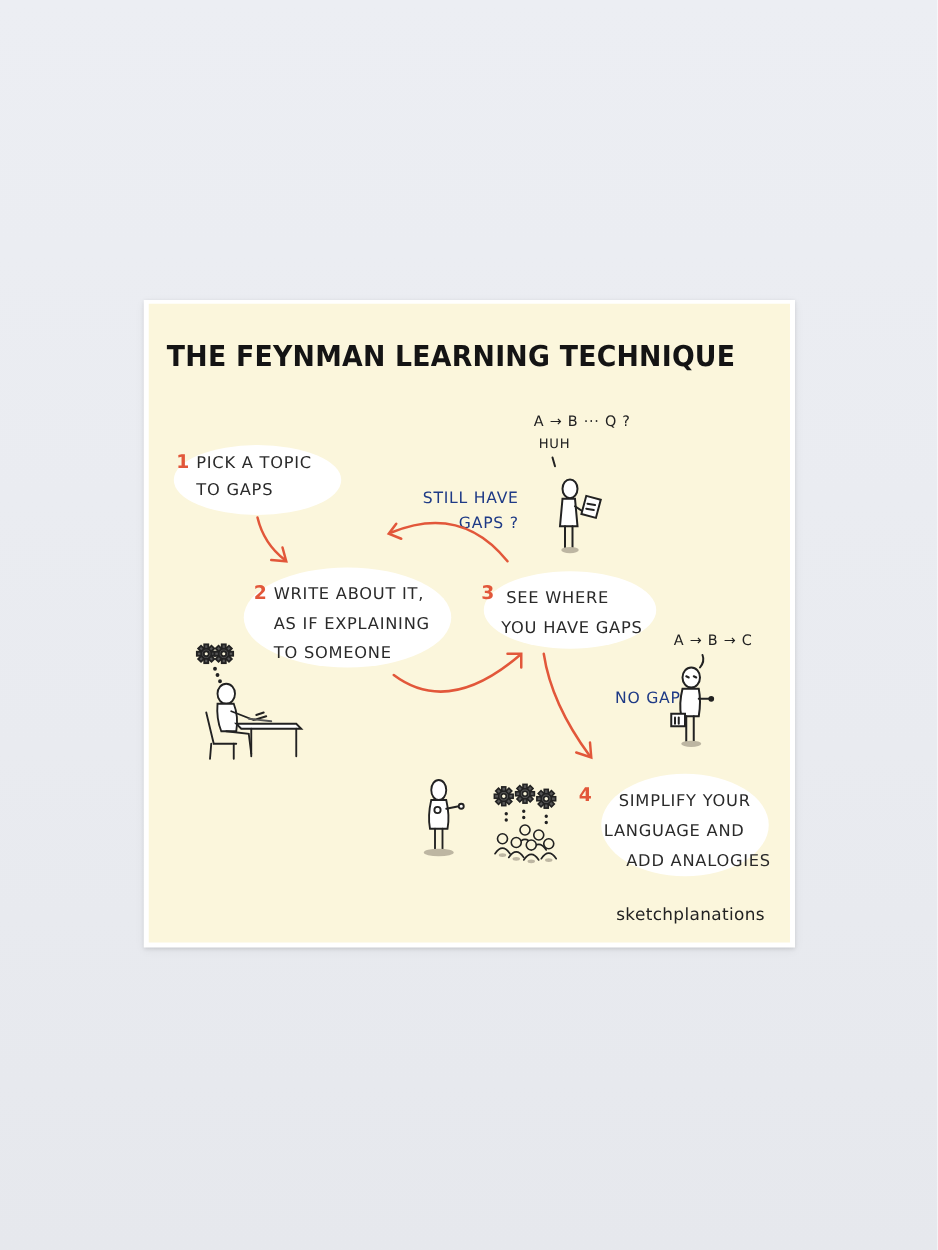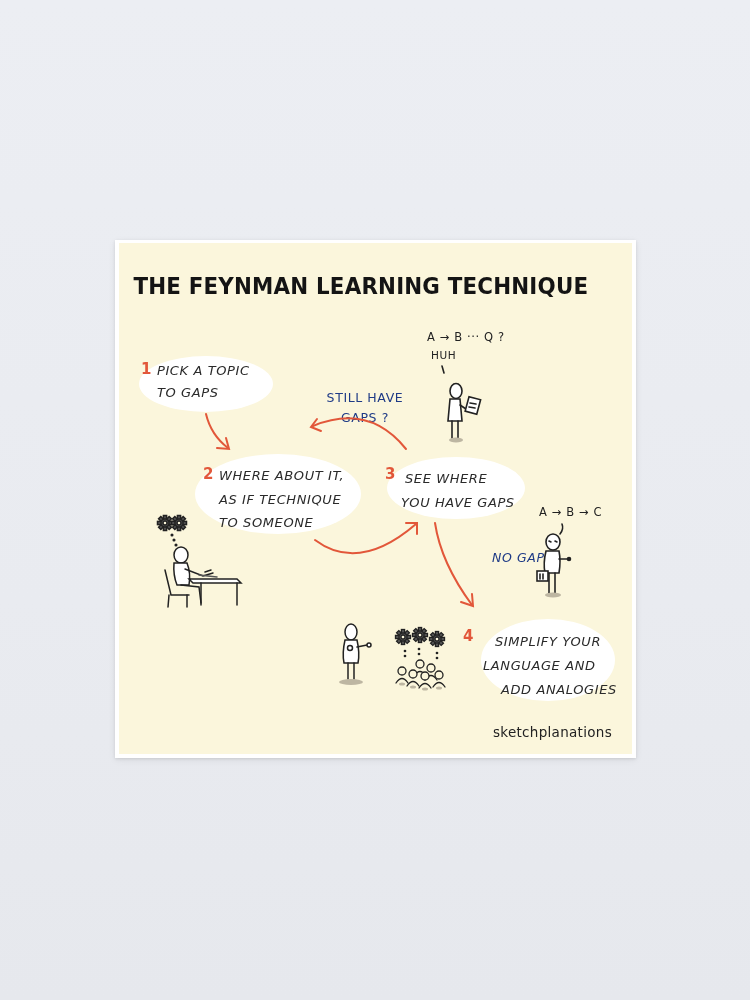--- a/index.html
+++ b/index.html
@@ -27,21 +27,21 @@
       font-size:23px; letter-spacing:0.2px;
       color:#141414;
       transform: scaleX(0.93);
       transform-origin: left center;
       white-space:nowrap;
     }
     .hand { font-family: "DejaVu Sans", sans-serif; color:#2a2a2a; font-size:13px; letter-spacing:0.6px; line-height:22px; }
     .blob { position:absolute; background:#ffffff; border-radius:50%; }
     .stepnum { position:absolute; color:#e2573a; font-weight:bold; font-size:15px; font-family:"DejaVu Sans", sans-serif; }
     .blue { position:absolute; color:#1e3a86; font-size:12.5px; letter-spacing:0.6px; line-height:20px; font-family:"DejaVu Sans", sans-serif; text-align:center; }
-    .txt { position:absolute; white-space:nowrap;font-style:italic; }
+    .txt { position:absolute; white-space:nowrap; }
     svg.layer { position:absolute; left:0; top:0; }
     .signature {
       position:absolute; right:20px; bottom:14px;
       font-family: "DejaVu Sans", sans-serif; font-size:13.5px; color:#222;
       letter-spacing:0.3px;
     }
     .small { position:absolute; font-size:11.5px; color:#222; letter-spacing:0.6px; white-space:nowrap; font-family:"DejaVu Sans", sans-serif; }
   </style>
 </head>
 <body>
@@ -54,34 +54,34 @@
     <div class="blob" style="left:20px; top:113px; width:134px; height:56px;"></div>
     <div class="blob" style="left:76px; top:211px; width:166px; height:80px;"></div>
     <div class="blob" style="left:268px; top:214px; width:138px; height:62px;"></div>
     <div class="blob" style="left:362px; top:376px; width:134px; height:82px;"></div>
 
     <div class="stepnum" style="left:22px; top:117px;">1</div>
     <div class="hand txt" style="left:38px; top:117px;">PICK A TOPIC</div>
     <div class="hand txt" style="left:38px; top:139px;">TO GAPS</div>
 
     <div class="stepnum" style="left:84px; top:222px;">2</div>
-    <div class="hand txt" style="left:100px; top:222px;">WHERE ABOUT IT,</div>
-    <div class="hand txt" style="left:100px; top:246px;">AS IF TECHNIQUE</div>
+    <div class="hand txt" style="left:100px; top:222px;">WRITE ABOUT IT,</div>
+    <div class="hand txt" style="left:100px; top:246px;">AS IF EXPLAINING</div>
     <div class="hand txt" style="left:100px; top:269px;">TO SOMEONE</div>
 
     <div class="stepnum" style="left:266px; top:222px;">3</div>
     <div class="hand txt" style="left:286px; top:225px;">SEE WHERE</div>
     <div class="hand txt" style="left:282px; top:249px;">YOU HAVE GAPS</div>
 
     <div class="stepnum" style="left:344px; top:384px;">4</div>
     <div class="hand txt" style="left:376px; top:388px;">SIMPLIFY YOUR</div>
     <div class="hand txt" style="left:364px; top:412px;">LANGUAGE AND</div>
     <div class="hand txt" style="left:382px; top:436px;">ADD ANALOGIES</div>
 
-    <div class="blue" style="left:196px; top:145px; width:100px;">
+    <div class="blue" style="left:196px; top:145px; width:100px;text-align:right;">
       <div>STILL HAVE</div>
       <div>GAPS ?</div>
     </div>
     <div class="blue txt" style="left:337px; top:305px;margin-left:36px;">NO GAPS</div>
 
     <div class="small" style="left:308px; top:87px;">A → B ··· Q ?</div>
     <div class="small" style="left:312px; top:106px; font-size:10.5px;">HUH</div>
     <div class="small" style="left:420px; top:262px;text-align:right;">A → B → C</div>
 
     <div class="signature">sketchplanations</div>

